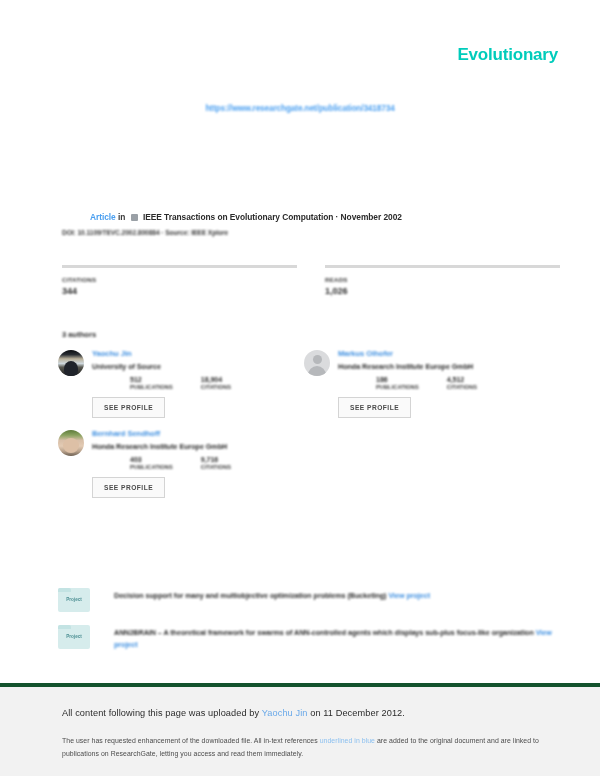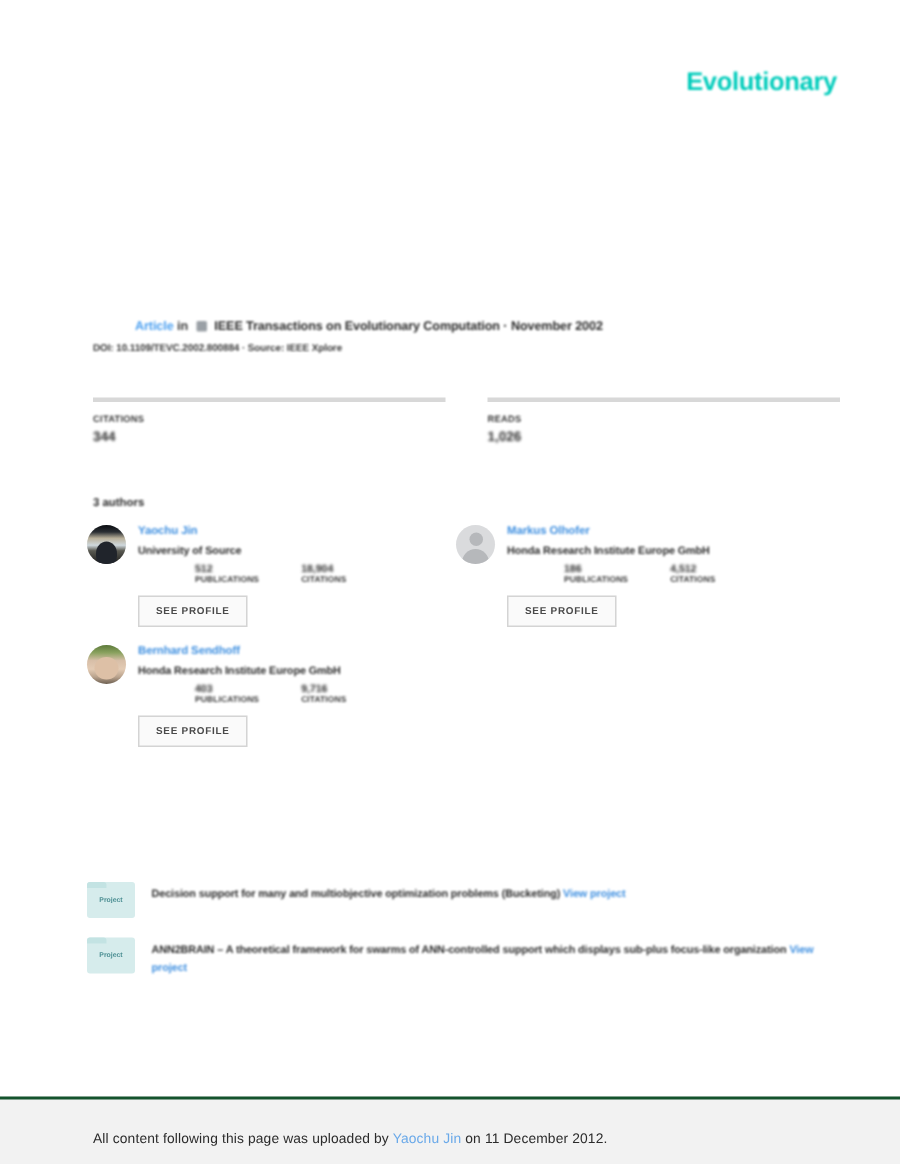--- a/index.html
+++ b/index.html
@@ -250,21 +250,21 @@
     filter: blur(0.8px);
   }
   .projects {
     position: absolute;
     top: 588px;
     left: 58px;
     right: 36px;
   }
   .project {
     display: flex;
-    gap: 11px;
+    gap: 24px;
     align-items: flex-start;
     margin-bottom: 13px;
   }
   .proj-thumb {
     flex: 0 0 32px;
     width: 32px; height: 24px;
     background: #d6ecec;
     border-radius: 2px;
     position: relative;
   }
@@ -300,22 +300,21 @@
     font-weight: bold;
   }
 
   
   .footer {
     position: absolute;
     left: 0; right: 0;
     top: 683px;
     bottom: 0;
     background: #f2f2f2;
-    border-top: 2px solid #14532d;
-    margin-top: 48px;
+    border-top: 4px solid #14532d;
   }
   .footer-main {
     position: absolute;
     top: 21px;
     left: 62px;
     right: 50px;
     font-size: 9.2px;
     color: #2b2b2b;
     letter-spacing: 0.1px;
   }
@@ -332,20 +331,21 @@
   }
   .note-link { color: #8cc0f0; }
 </style>
 </head>
 <body>
 
 <div class="page">
 
   <div class="masthead">
     <div class="rg-logo">Evolutionary</div>
+    <div class="rg-url">https://www.researchgate.net/publication/3418734</div>
   </div>
 
   <div class="article-meta">
     <div class="article-line">
       <span class="article-kind">Article</span>
       <span class="article-in">in</span>
       <span class="doi-icon"></span>
       <span class="article-venue">IEEE Transactions on Evolutionary Computation · November 2002</span>
     </div>
     <div class="doi-line">DOI: 10.1109/TEVC.2002.800884 · Source: IEEE Xplore</div>
@@ -446,21 +446,21 @@
         <span>Decision support for many and multiobjective optimization problems (Bucketing)</span>
         <span class="view-project">View project</span>
       </div>
     </div>
 
     <div class="project">
       <div class="proj-thumb">
         <div class="tlabel">Project</div>
       </div>
       <div class="proj-text">
-        <span>ANN2BRAIN – A theoretical framework for swarms of ANN-controlled support which displays sub-plus focus-like organization</span>
+        <span>ANN2BRAIN – A theoretical framework for swarms of ANN-controlled agents which displays sub-plus focus-like organization</span>
         <span class="view-project">View project</span>
       </div>
     </div>
   </div>
 
   <div class="footer">
     <div class="footer-main">
       <span>All content following this page was uploaded by </span><span class="footer-link">Yaochu Jin</span><span> on 11 December 2012.</span>
     </div>
     <div class="footer-note">

